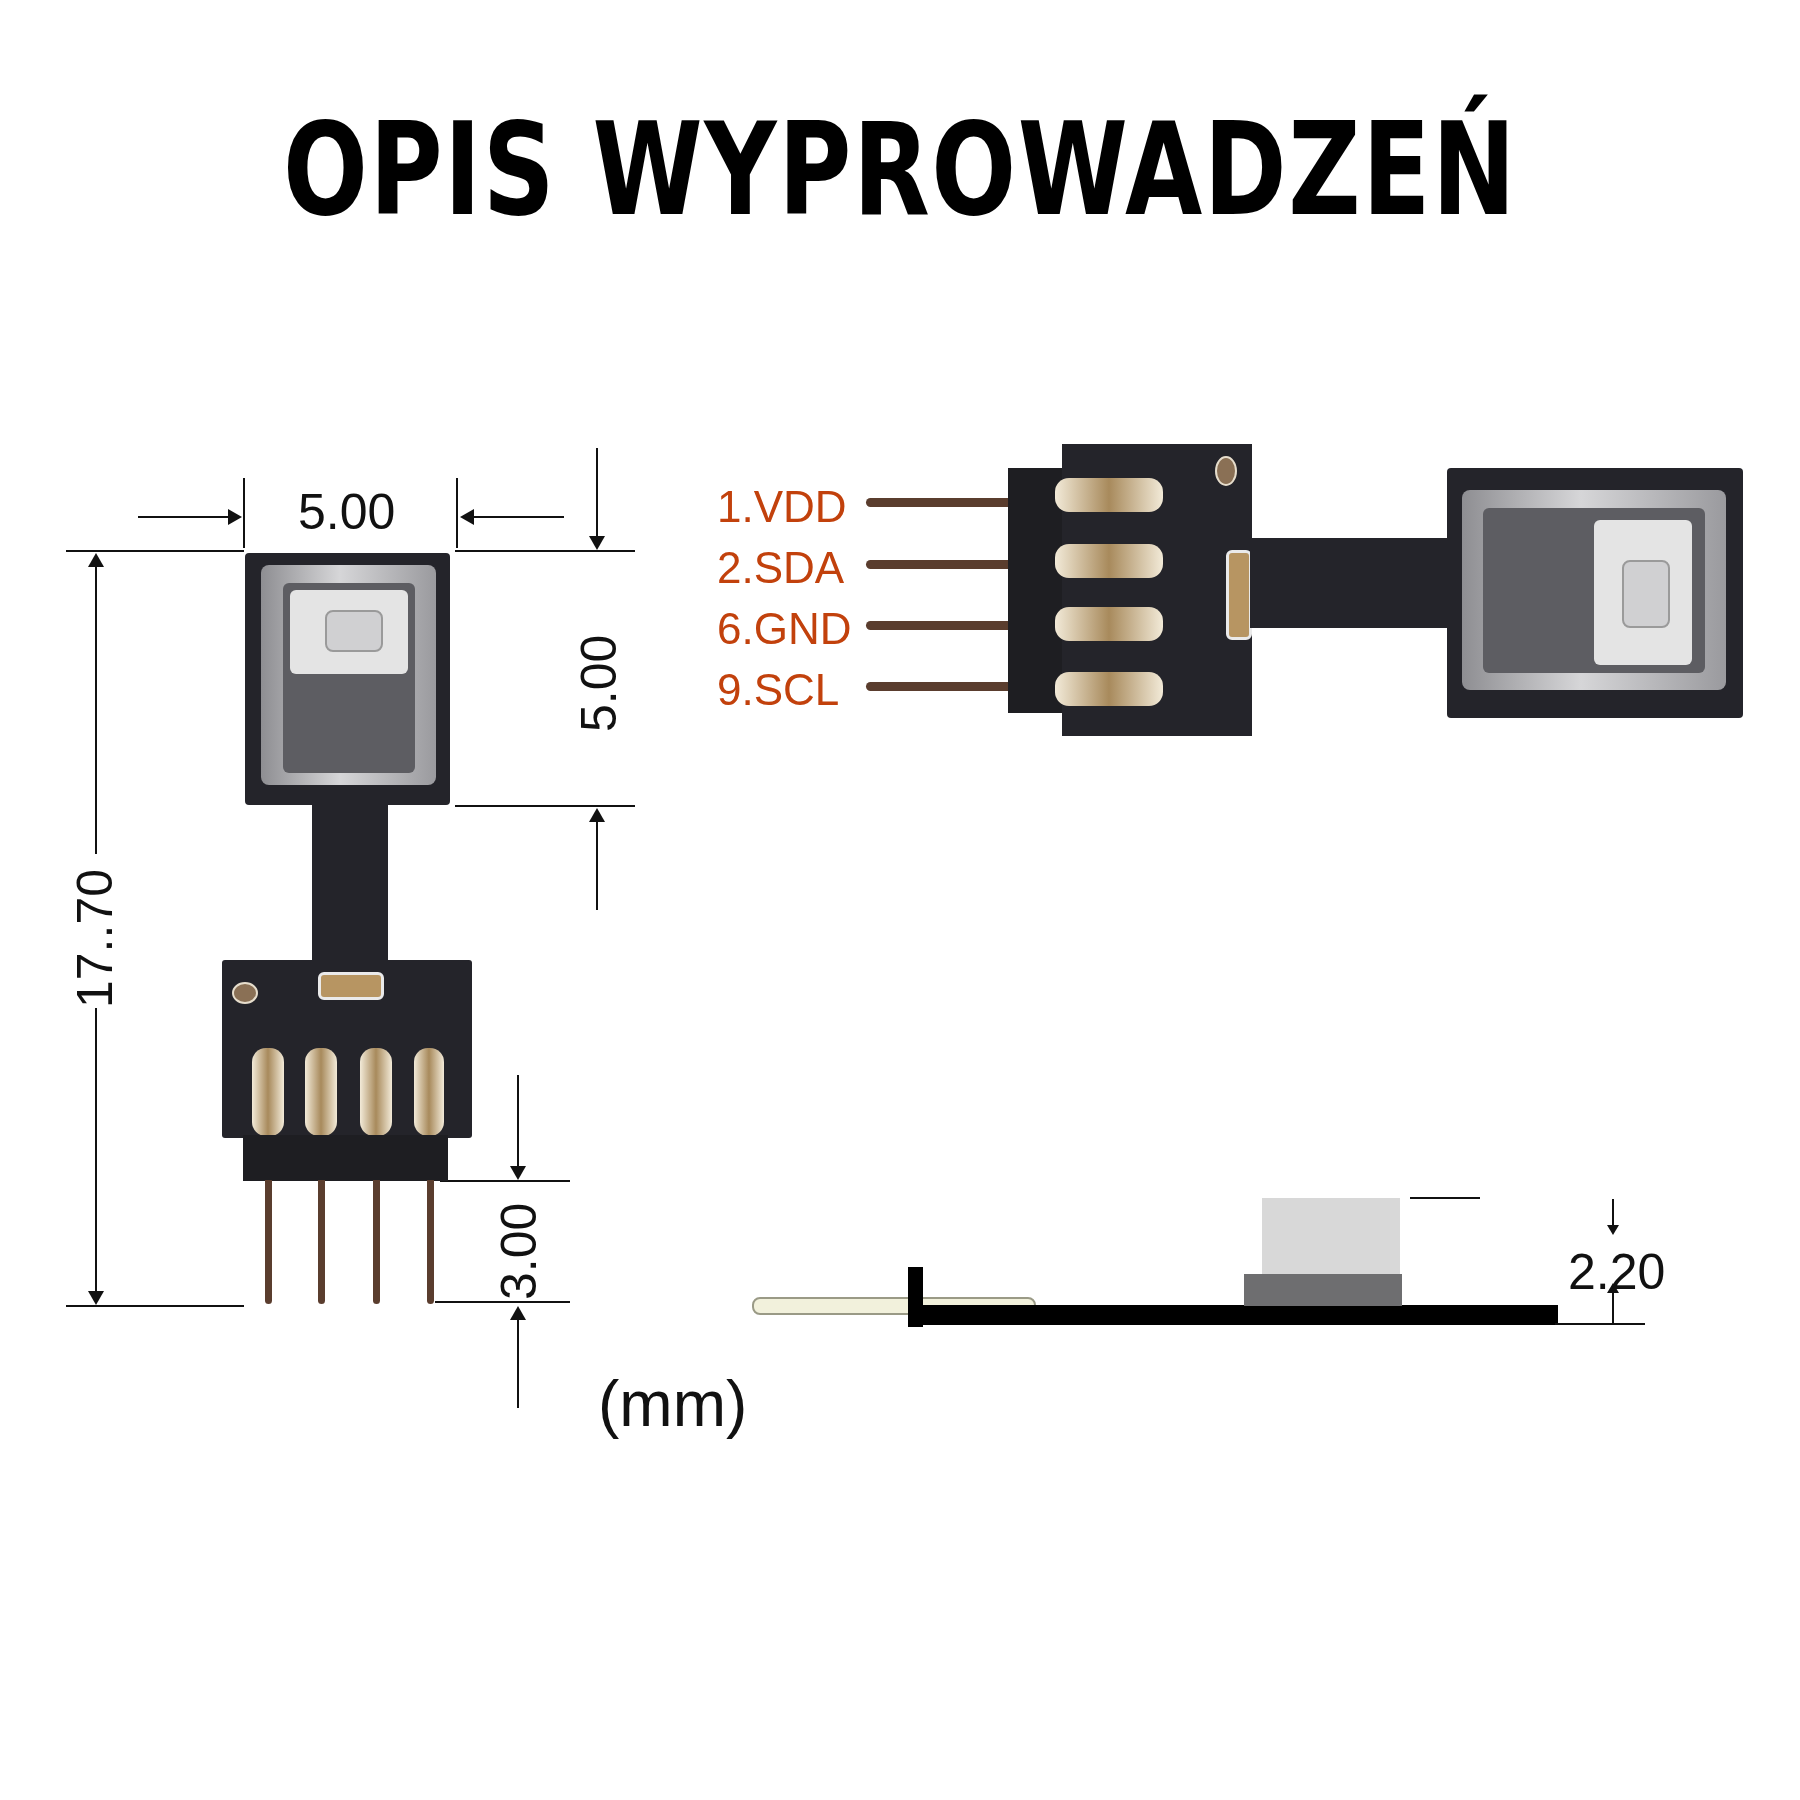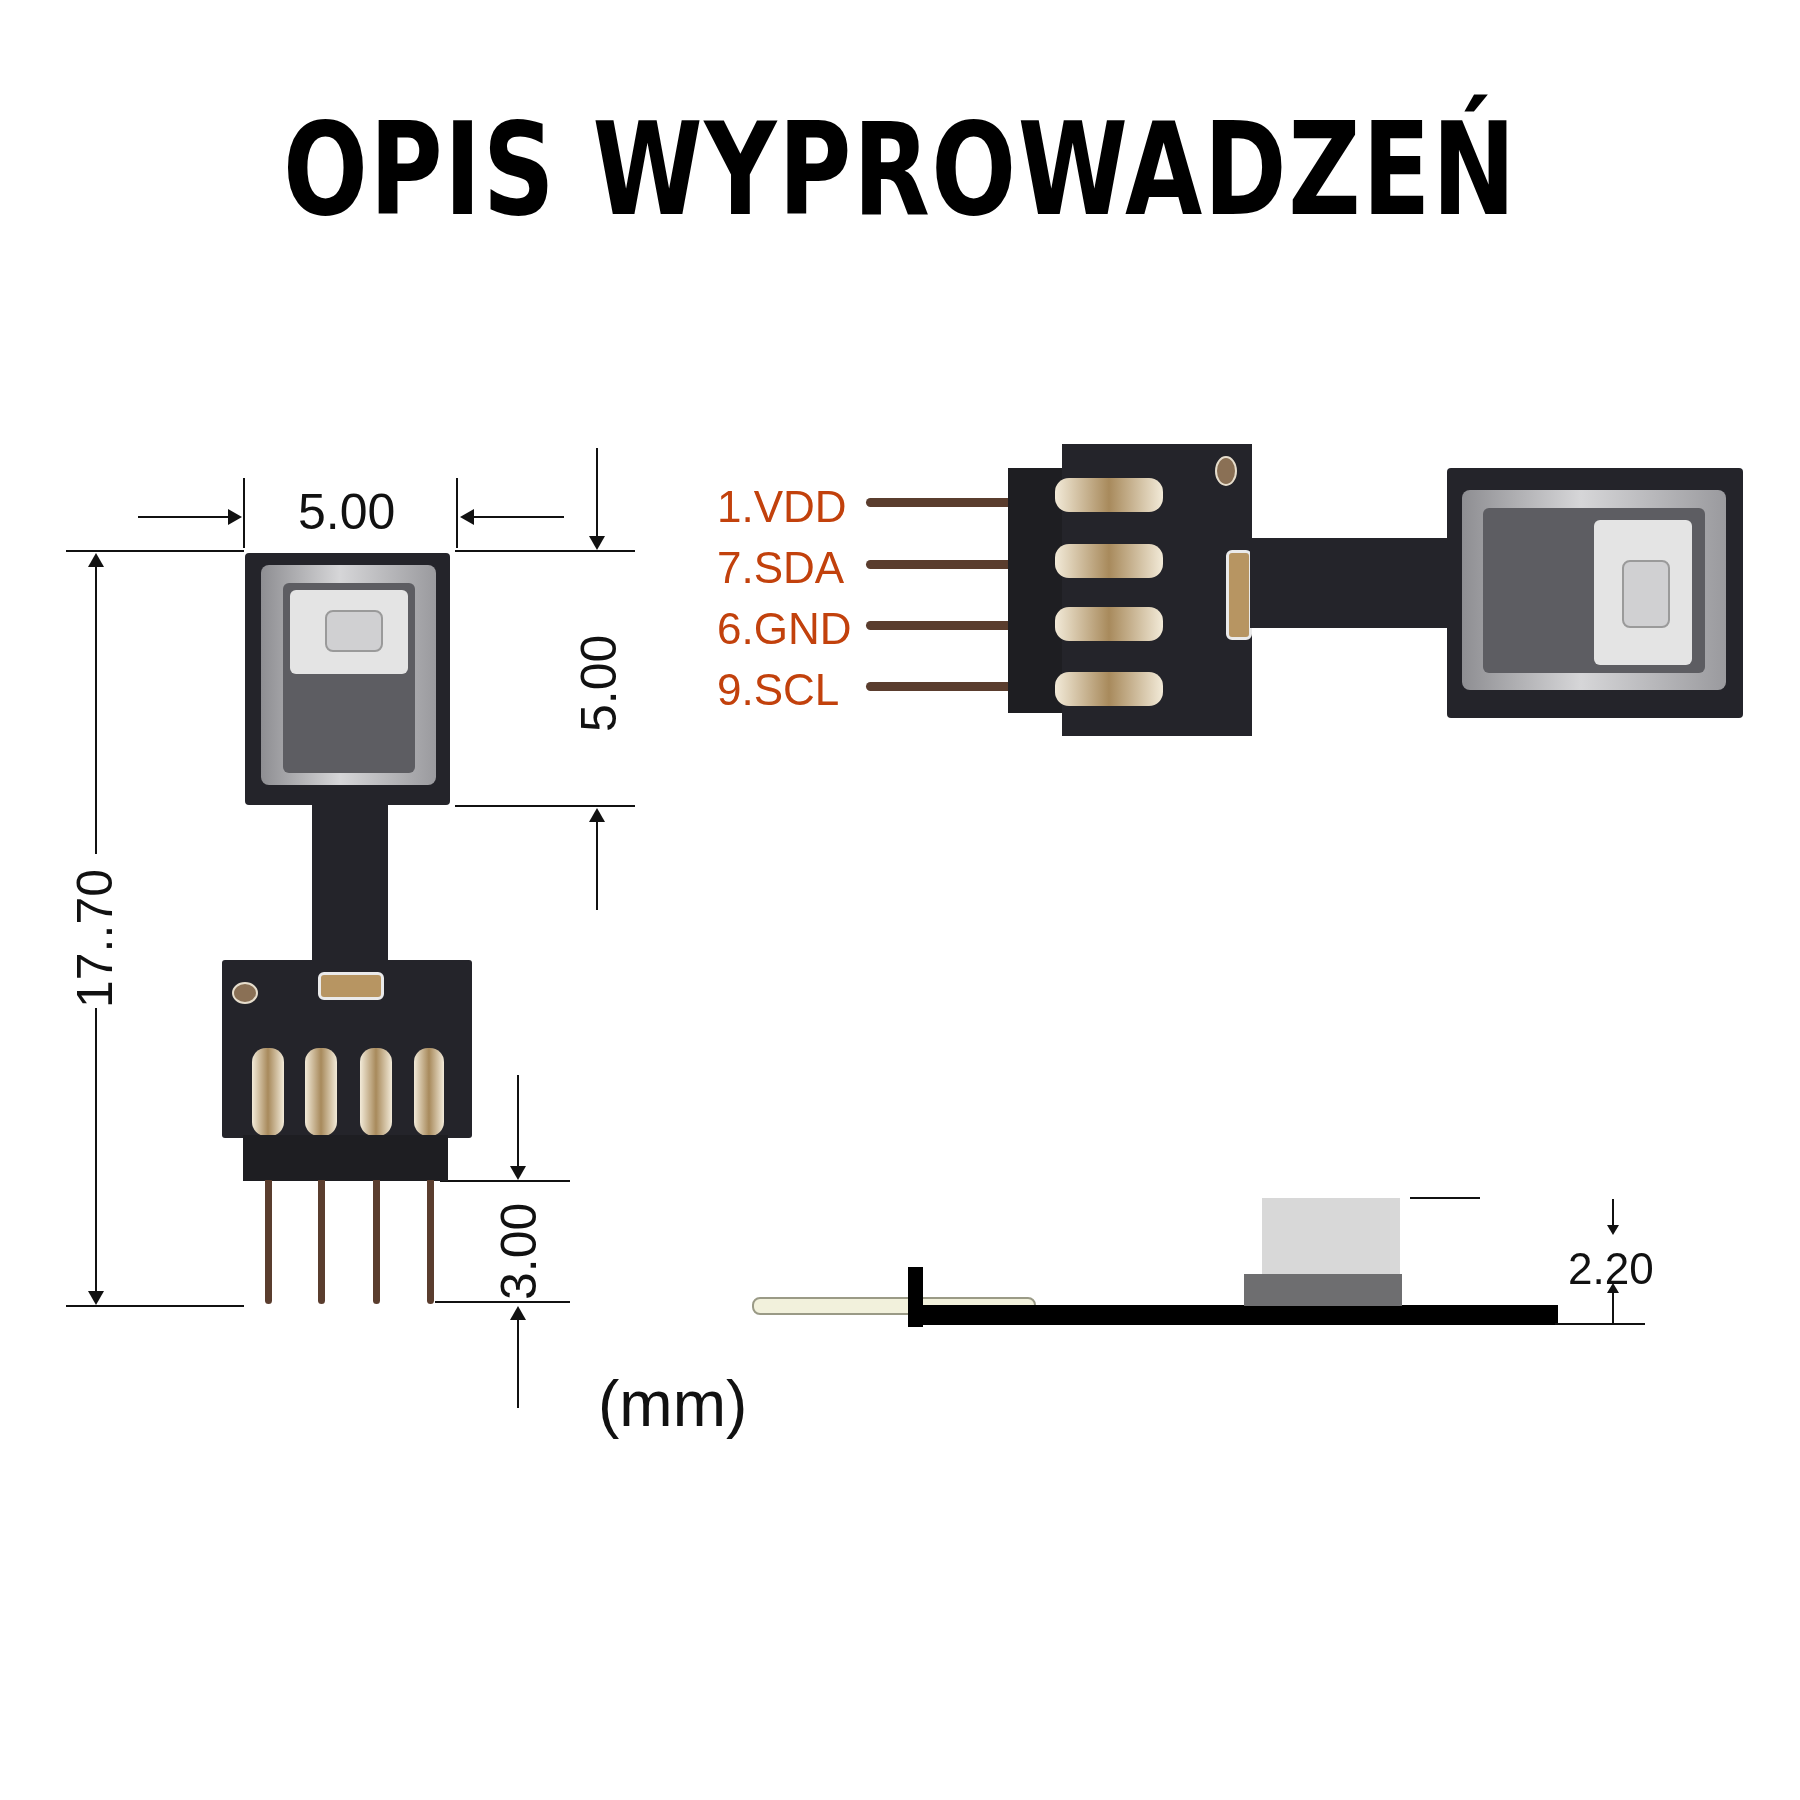--- a/index.html
+++ b/index.html
@@ -79,21 +79,21 @@
   <div class="abs gold" style="left:414px;top:1048px;width:30px;height:88px;"></div>
   <div class="abs pcb" style="left:243px;top:1135px;width:205px;height:46px;background:#1e1e22;"></div>
   <div class="abs wire" style="left:265px;top:1180px;width:7px;height:124px;border-radius:0 0 4px 4px;"></div>
   <div class="abs wire" style="left:318px;top:1180px;width:7px;height:124px;border-radius:0 0 4px 4px;"></div>
   <div class="abs wire" style="left:373px;top:1180px;width:7px;height:124px;border-radius:0 0 4px 4px;"></div>
   <div class="abs wire" style="left:427px;top:1180px;width:7px;height:124px;border-radius:0 0 4px 4px;"></div>
 </div>
 
 <div>
   <div class="abs pin-label" style="left:717px;top:485px;">1.VDD</div>
-  <div class="abs pin-label" style="left:717px;top:546px;">7.SDA</div>
+  <div class="abs pin-label" style="left:717px;top:546px;">2.SDA</div>
   <div class="abs pin-label" style="left:717px;top:607px;">6.GND</div>
   <div class="abs pin-label" style="left:717px;top:668px;">9.SCL</div>
 
   <div class="abs wire" style="left:866px;top:498px;width:150px;height:9px;border-radius:5px;"></div>
   <div class="abs wire" style="left:866px;top:560px;width:150px;height:9px;border-radius:5px;"></div>
   <div class="abs wire" style="left:866px;top:621px;width:150px;height:9px;border-radius:5px;"></div>
   <div class="abs wire" style="left:866px;top:682px;width:150px;height:9px;border-radius:5px;"></div>
 
   <div class="abs pcb" style="left:1008px;top:468px;width:55px;height:245px;background:#1e1e22;"></div>
   <div class="abs pcb" style="left:1062px;top:444px;width:190px;height:292px;"></div>
@@ -116,16 +116,16 @@
   <div class="abs pcb" style="left:908px;top:1267px;width:15px;height:60px;background:#000;"></div>
   <div class="abs pcb" style="left:908px;top:1305px;width:650px;height:20px;background:#000;"></div>
   <div class="abs" style="left:1244px;top:1274px;width:158px;height:32px;background:#6e6e70;"></div>
   <div class="abs" style="left:1262px;top:1198px;width:138px;height:76px;background:#d8d8d8;"></div>
   <div class="abs line" style="left:1410px;top:1197px;width:70px;height:2px;"></div>
   <div class="abs line" style="left:1555px;top:1323px;width:90px;height:2px;"></div>
   <div class="abs line" style="left:1612px;top:1199px;width:2px;height:30px;"></div>
   <div class="abs" style="left:1607px;top:1225px;border-top:10px solid #111;border-left:6px solid transparent;border-right:6px solid transparent;"></div>
   <div class="abs line" style="left:1612px;top:1291px;width:2px;height:32px;"></div>
   <div class="abs" style="left:1607px;top:1283px;border-bottom:10px solid #111;border-left:6px solid transparent;border-right:6px solid transparent;"></div>
-  <div class="abs dim" style="left:1568px;top:1247px;font-size:44px;">2.20</div>
+  <div class="abs dim" style="left:1568px;top:1247px;font-size:50px;">2.20</div>
 </div>
 
 <div class="abs dim" style="left:598px;top:1372px;font-size:64px;">(mm)</div>
 
 </body></html>

